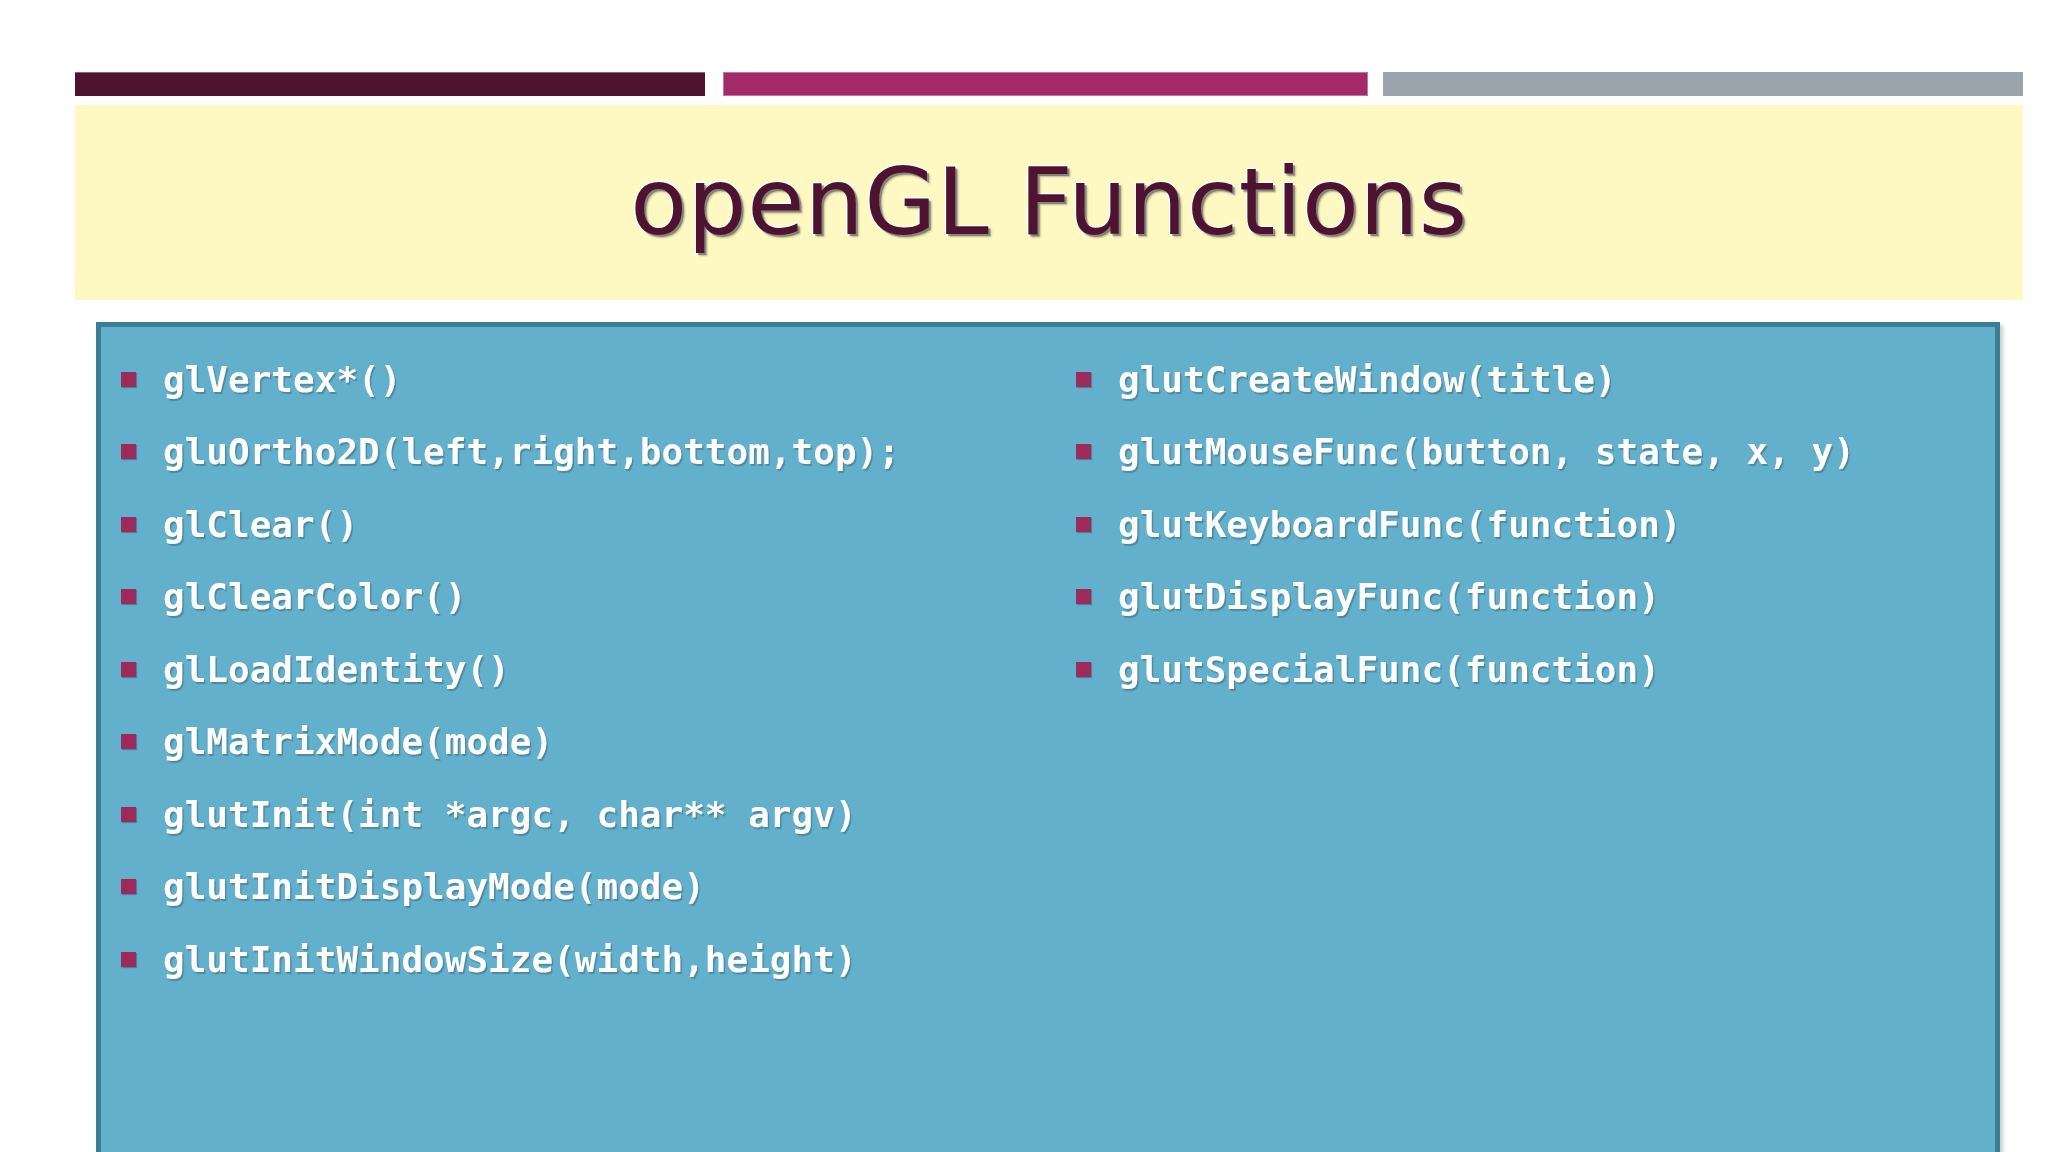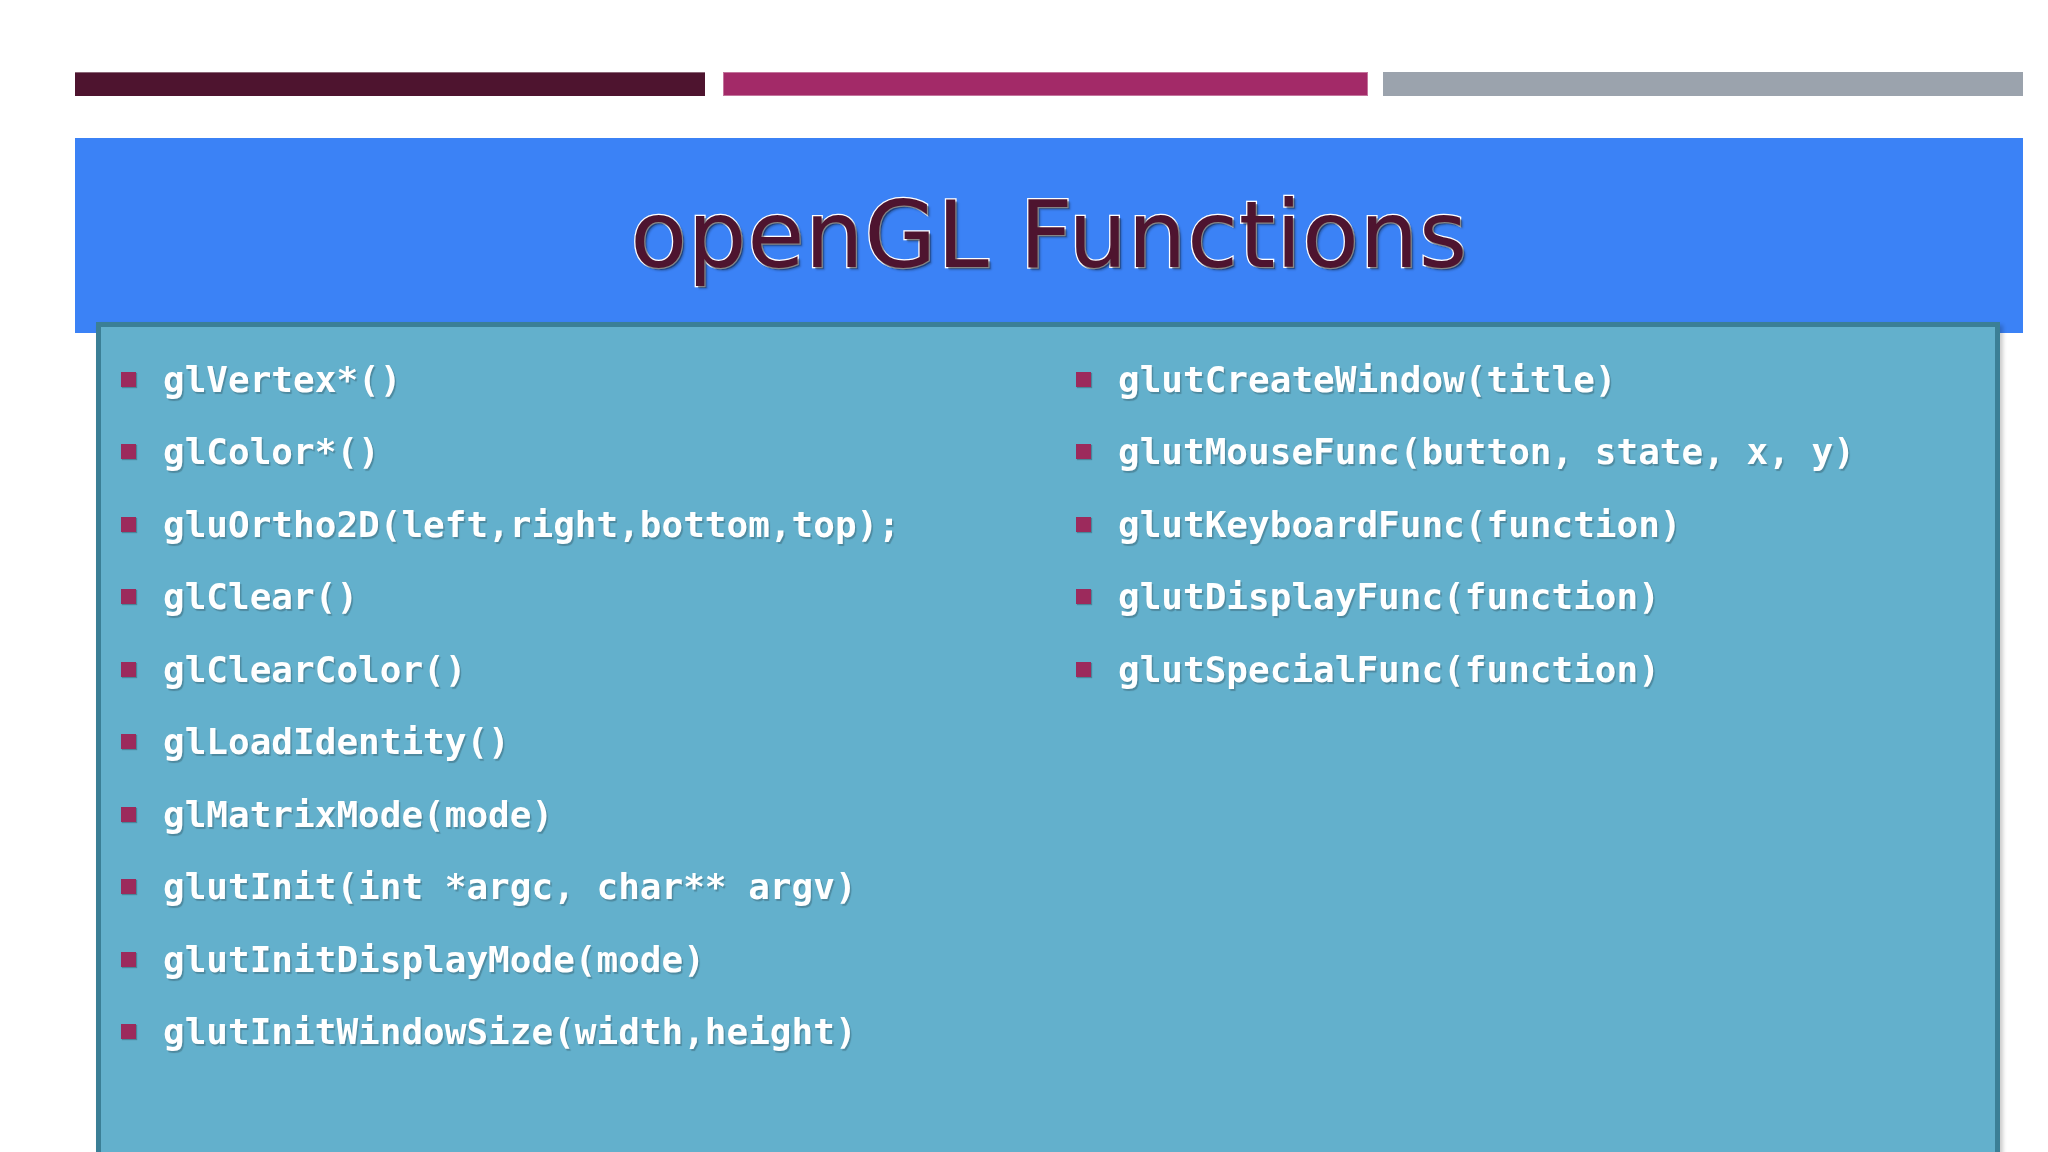--- a/index.html
+++ b/index.html
@@ -46,25 +46,24 @@
     background: #9ba3ad;
   }
 
   
   .title-band {
     position: absolute;
     left: 75px;
     top: 105px;
     width: 1948px;
     height: 195px;
-    background: #3b82f6;
+    background: #fef9c3;
     display: flex;
     align-items: center;
     justify-content: center;
-    margin-top: 33px;
   }
   .title-text {
     font-family: "DejaVu Sans", sans-serif;
     font-size: 93px;
     font-weight: 400;
     line-height: 1;
     letter-spacing: 0.5px;
     color: #4e142f;
     -webkit-text-stroke: 2.5px #ffffff;
     paint-order: stroke fill;
@@ -145,24 +144,20 @@
 <div class="content-box">
 
   <div class="col col-left">
     <ul class="bullets">
       <li>
         <span class="bullet-sq"></span>
         <span class="bullet-text">glVertex*()</span>
       </li>
       <li>
         <span class="bullet-sq"></span>
-        <span class="bullet-text">glColor*()</span>
-      </li>
-      <li>
-        <span class="bullet-sq"></span>
         <span class="bullet-text">gluOrtho2D(left,right,bottom,top);</span>
       </li>
       <li>
         <span class="bullet-sq"></span>
         <span class="bullet-text">glClear()</span>
       </li>
       <li>
         <span class="bullet-sq"></span>
         <span class="bullet-text">glClearColor()</span>
       </li>

